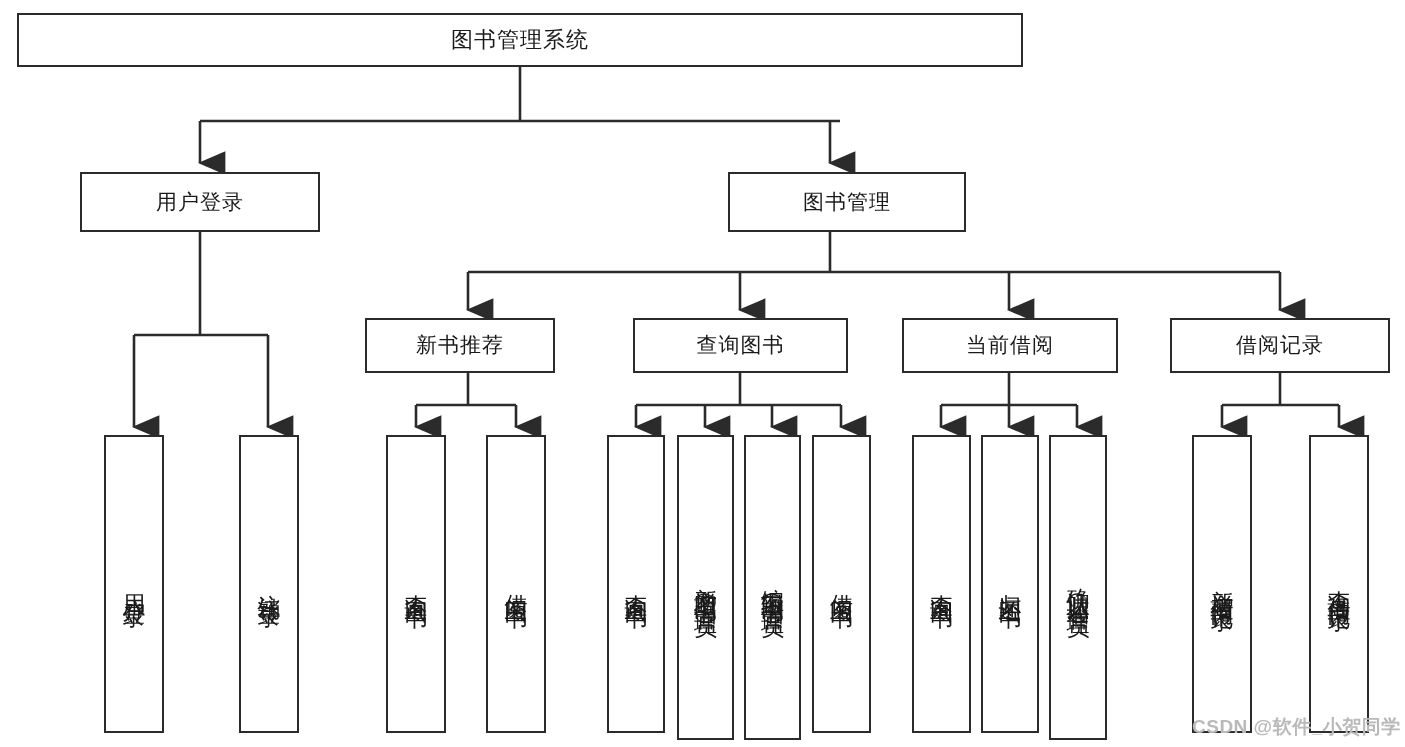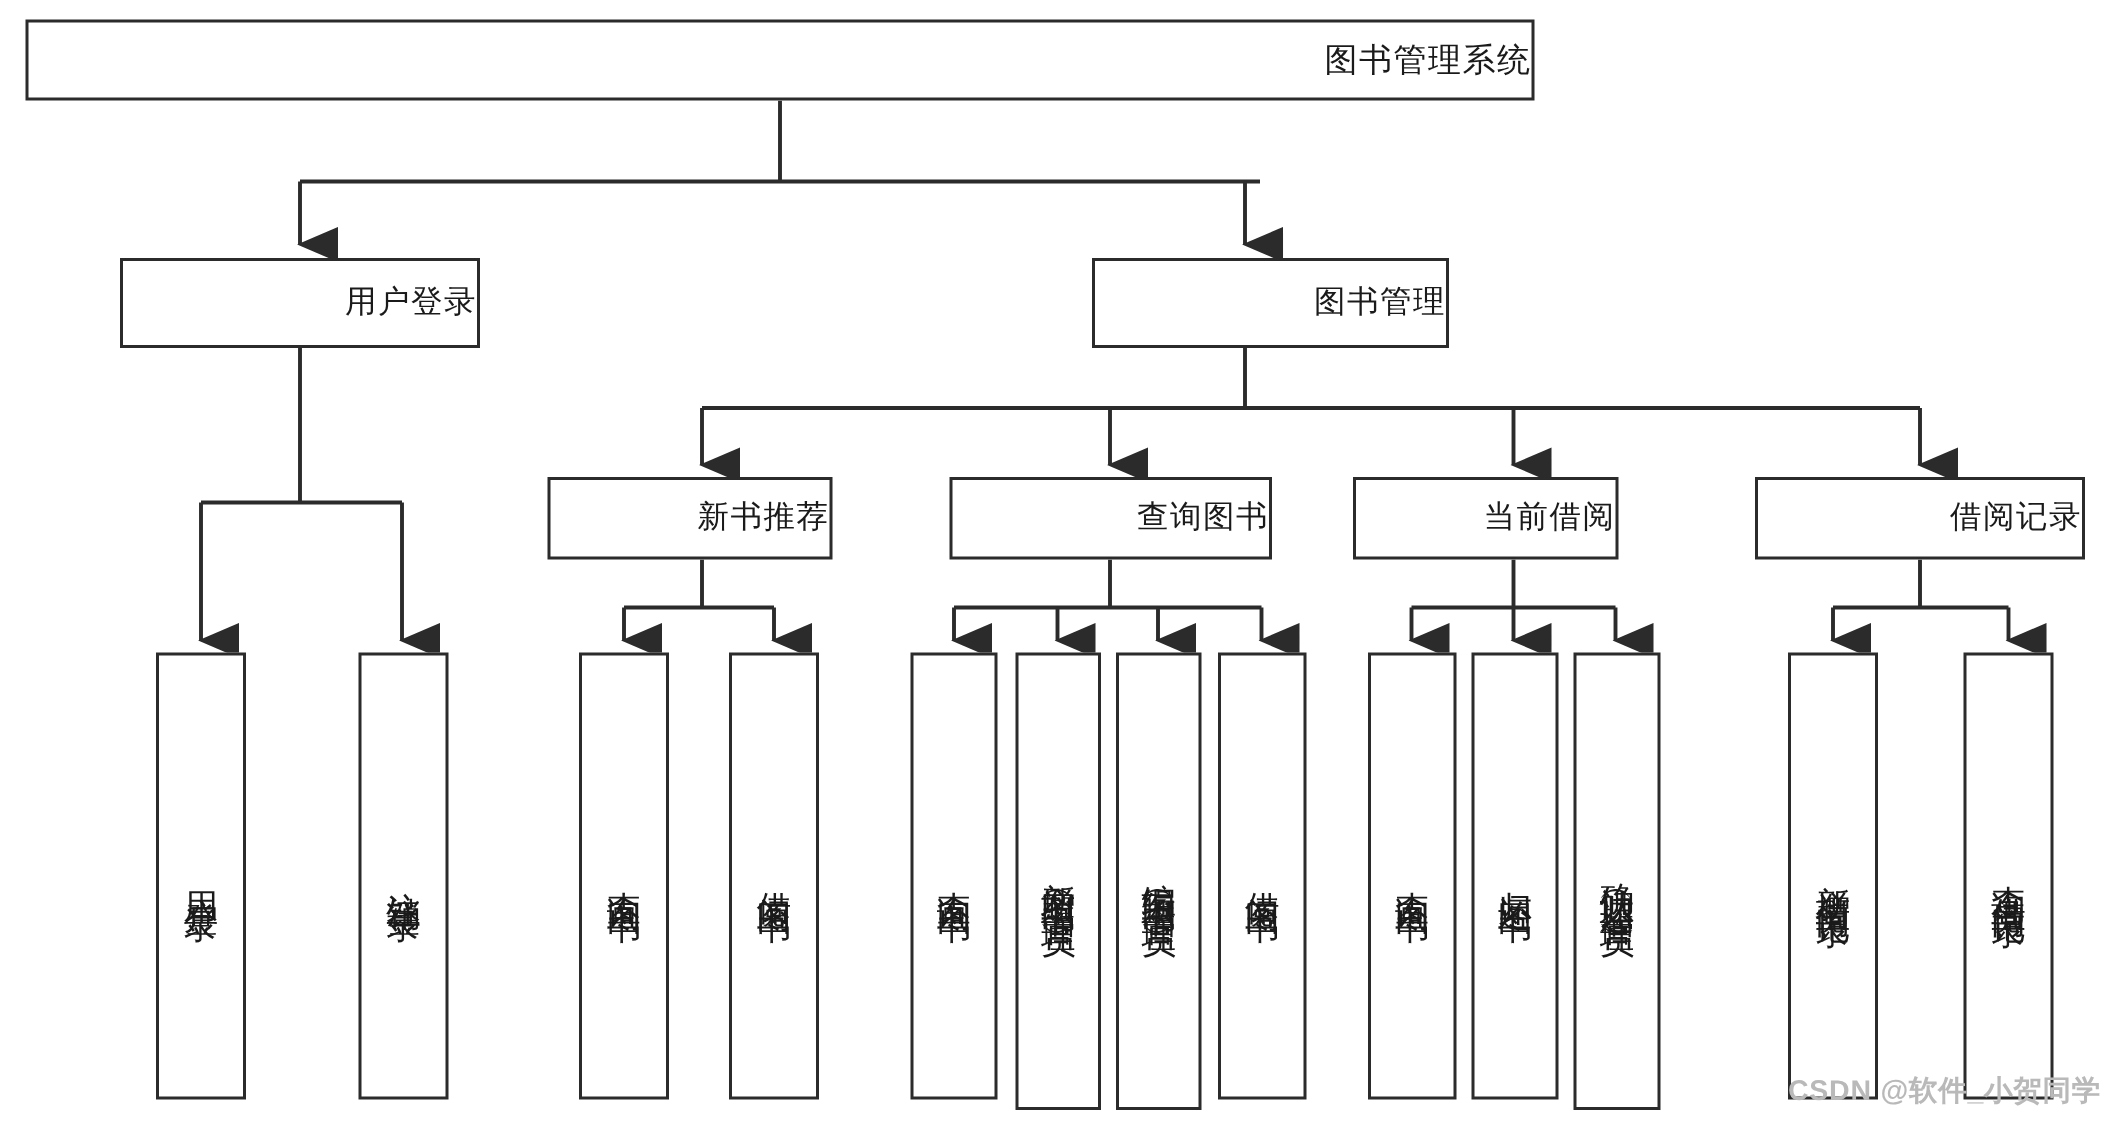--- a/index.html
+++ b/index.html
@@ -26,21 +26,21 @@
     height: 747px;
     pointer-events: none;
   }
   .node {
     position: absolute;
     box-sizing: border-box;
     border: 2px solid #2b2b2b;
     background: #ffffff;
     display: flex;
     align-items: center;
-    justify-content: flex-end;
+    justify-content: center;
     color: #1a1a1a;
   }
   .node-label {
     display: block;
     text-align: center;
     line-height: 1.18;
     white-space: pre;
   }
   
   .node.horiz .node-label {
@@ -146,25 +146,25 @@
   </div>
 
   <div class="node horiz" style="left:365px; top:318px; width:190px; height:55px;">
     <span class="node-label">新书推荐</span>
   </div>
 
   <div class="node horiz" style="left:633px; top:318px; width:215px; height:55px;">
     <span class="node-label">查询图书</span>
   </div>
 
-  <div class="node horiz" style="left:902px; top:318px; width:177px; height:55px;">
+  <div class="node horiz" style="left:902px; top:318px; width:216px; height:55px;">
     <span class="node-label">当前借阅</span>
   </div>
 
-  <div class="node horiz" style="left:1170px; top:318px; width:220px; height:55px;">
+  <div class="node horiz" style="left:1170px; top:318px; width:220px; height:55px;font-family:Liberation Serif, serif;">
     <span class="node-label">借阅记录</span>
   </div>
 
   <div class="node vert" style="left:104px; top:435px; width:60px; height:298px;">
     <span class="node-label">用户登录</span>
   </div>
 
   <div class="node vert" style="left:239px; top:435px; width:60px; height:298px;">
     <span class="node-label">注销登录</span>
   </div>

